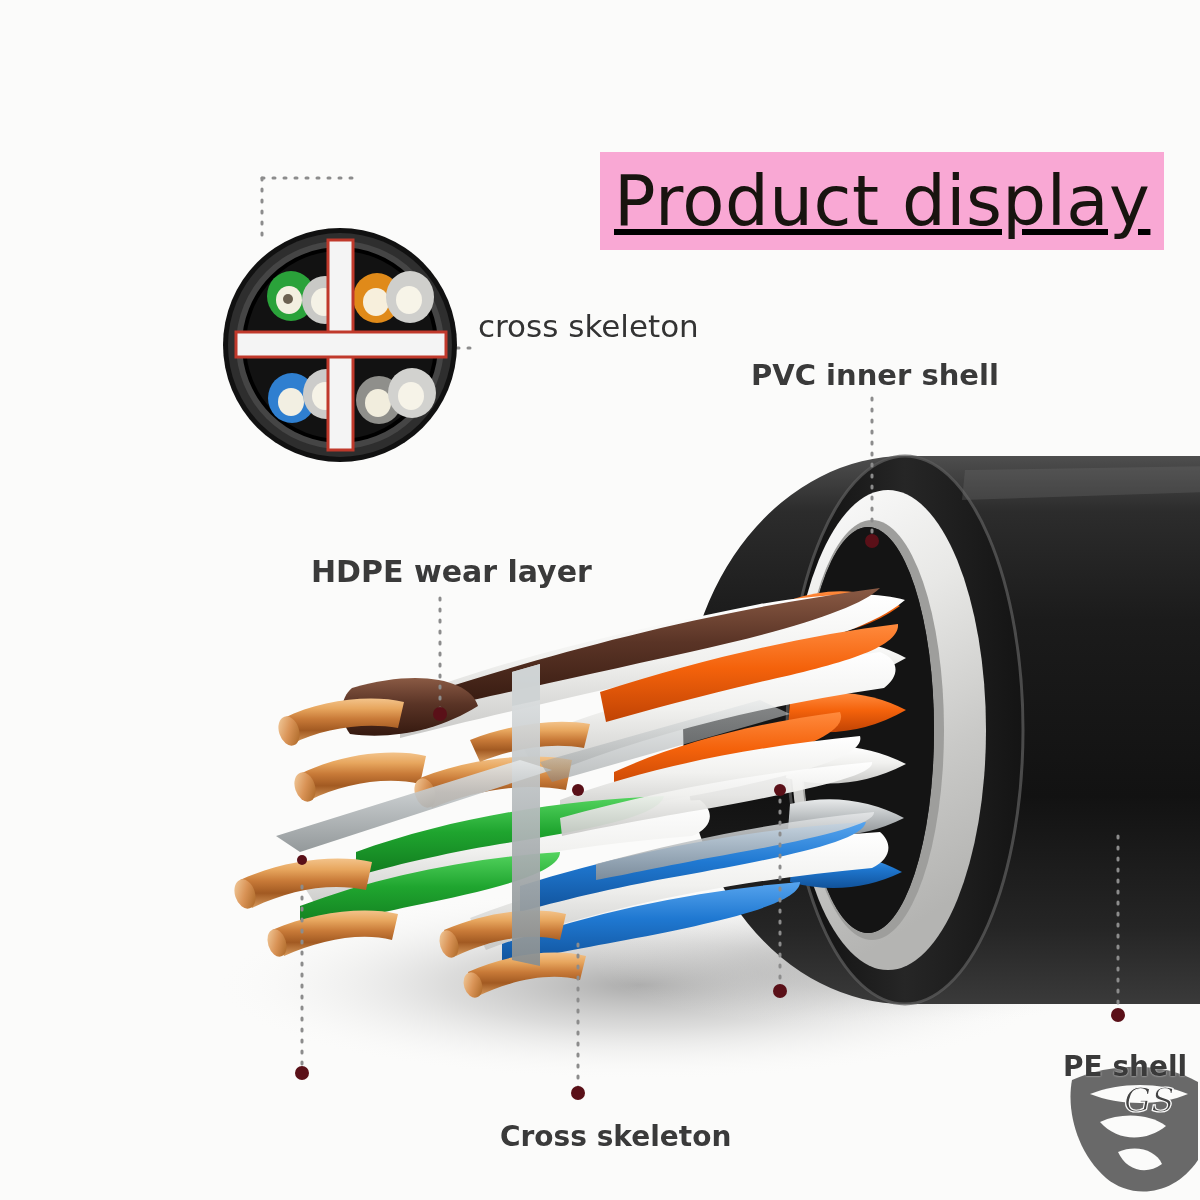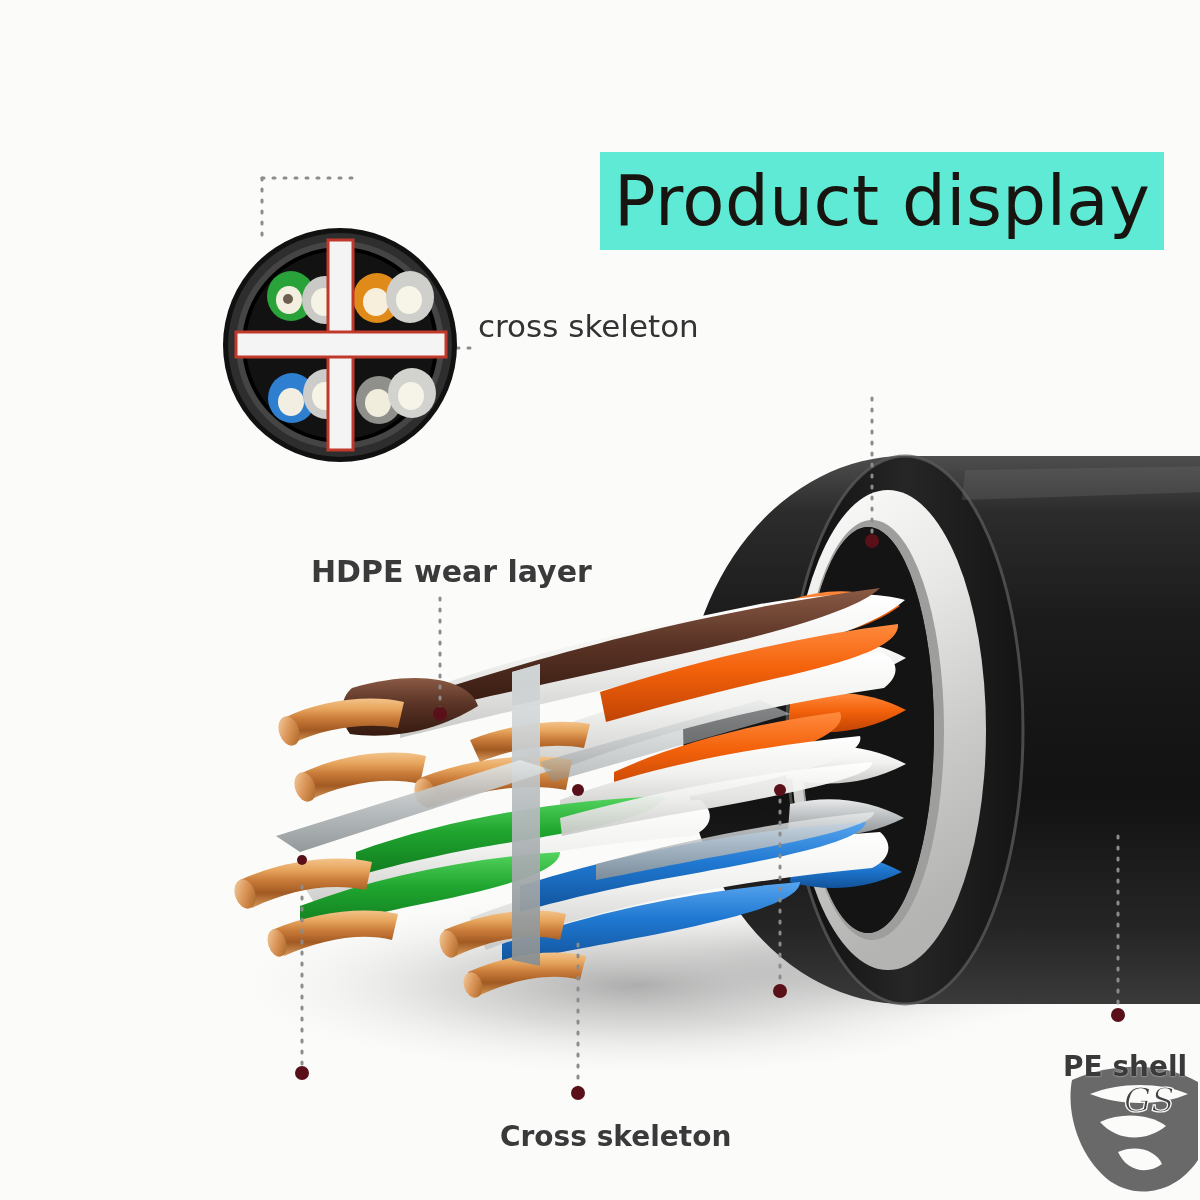--- a/index.html
+++ b/index.html
@@ -318,27 +318,28 @@
       <path d="M1090,1094 C1120,1082 1160,1082 1188,1094
                C1160,1106 1120,1106 1090,1094 Z" fill="#fbfbfa"></path>
       <path d="M1100,1122 C1122,1112 1150,1114 1166,1126
                C1146,1142 1118,1142 1100,1122 Z" fill="#fbfbfa"></path>
       <path d="M1118,1152 C1136,1144 1156,1150 1162,1164
                C1146,1176 1126,1170 1118,1152 Z" fill="#fbfbfa"></path>
       <text x="1124" y="1112" font-family="'DejaVu Serif',serif" font-size="34" font-style="italic" fill="#1d1d1d" stroke="#ffffff" stroke-width="1.2">GS</text>
     </g>
   </svg>
 
-  <div class="title-wrap" style="background:#5eead4;">
+  <div class="title-wrap" style="background:#f9a8d4;text-decoration:underline;">
     <span class="title-txt">Product display</span>
   </div>
 
 
   <div class="lbl l2" style="left:478px;top:308px;font-size:31px;font-weight:400;">cross skeleton</div>
 
+  <div class="lbl l1" style="left:751px;top:358px;font-size:29px;">PVC inner shell</div>
 
   <div class="lbl l1" style="left:311px;top:554px;font-size:30px;">HDPE wear layer</div>
 
 
   <div class="lbl l1" style="left:1063px;top:1050px;font-size:28px;">PE shell</div>
 
 
   <div class="lbl l1" style="left:500px;top:1120px;font-size:28px;">Cross skeleton</div>
 
 </div>

